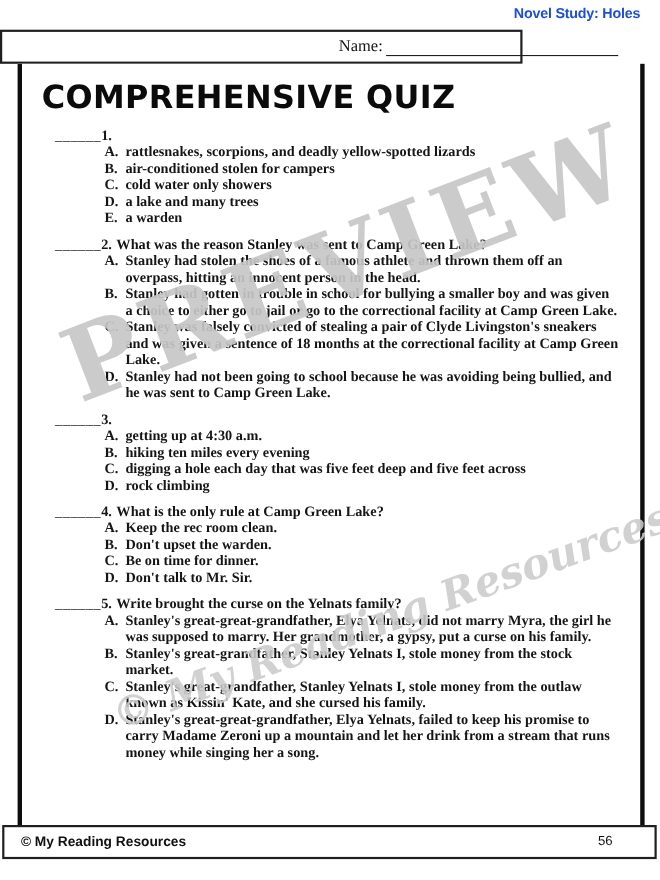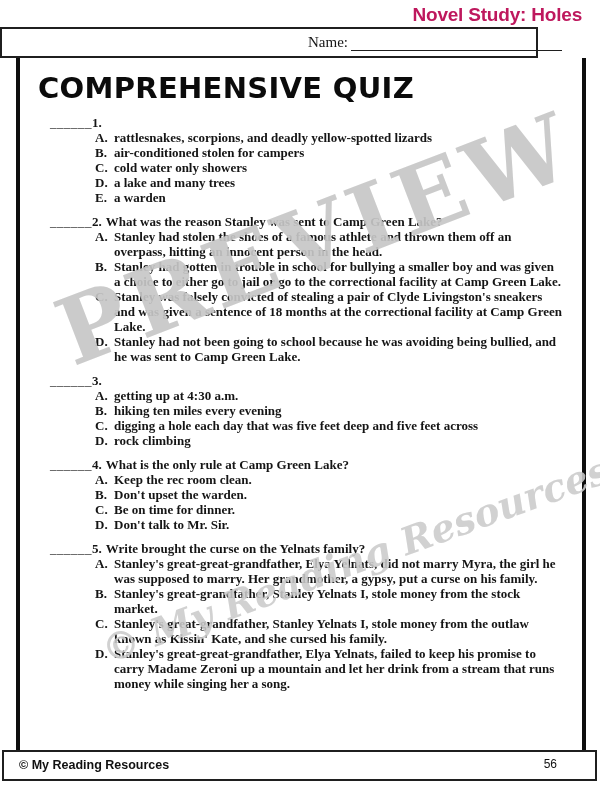--- a/index.html
+++ b/index.html
@@ -2,25 +2,25 @@
 <html><head>
 <meta charset="utf-8">
 <style>
   html,body{margin:0;padding:0;}
   body{
     width:600px;height:800px;position:relative;background:#ffffff;
     font-family:"Liberation Serif",serif;color:#151515;overflow:hidden;
   }
   .page-header{
     position:absolute;top:4px;right:18px;
-    font-family:"Liberation Sans",sans-serif;font-weight:bold;font-size:19px;
-    letter-spacing:-0.2px;color:#be185d;
+    font-family:"Liberation Sans",sans-serif;font-weight:bold;font-size:13px;
+    letter-spacing:-0.2px;color:#1d4ed8;
   }
   .name-box{
-    position:absolute;top:27px;left:0;width:538px;height:31px;
+    position:absolute;top:27px;left:0;width:475px;height:31px;
     border:2px solid #1f1f1f;box-sizing:border-box;background:#fff;
   }
   .name-label{position:absolute;left:306px;top:5px;font-size:15px;}
   .name-line{position:absolute;left:349px;top:21px;width:211px;height:0;border-bottom:1.5px solid #1f1f1f;}
   .main-box{
     position:absolute;left:16px;top:58px;width:570px;height:692px;
     border-left:4px solid #0e0e0e;border-right:4px solid #0e0e0e;
     box-sizing:border-box;overflow:hidden;background:#fff;
   }
   .quiz-title{

